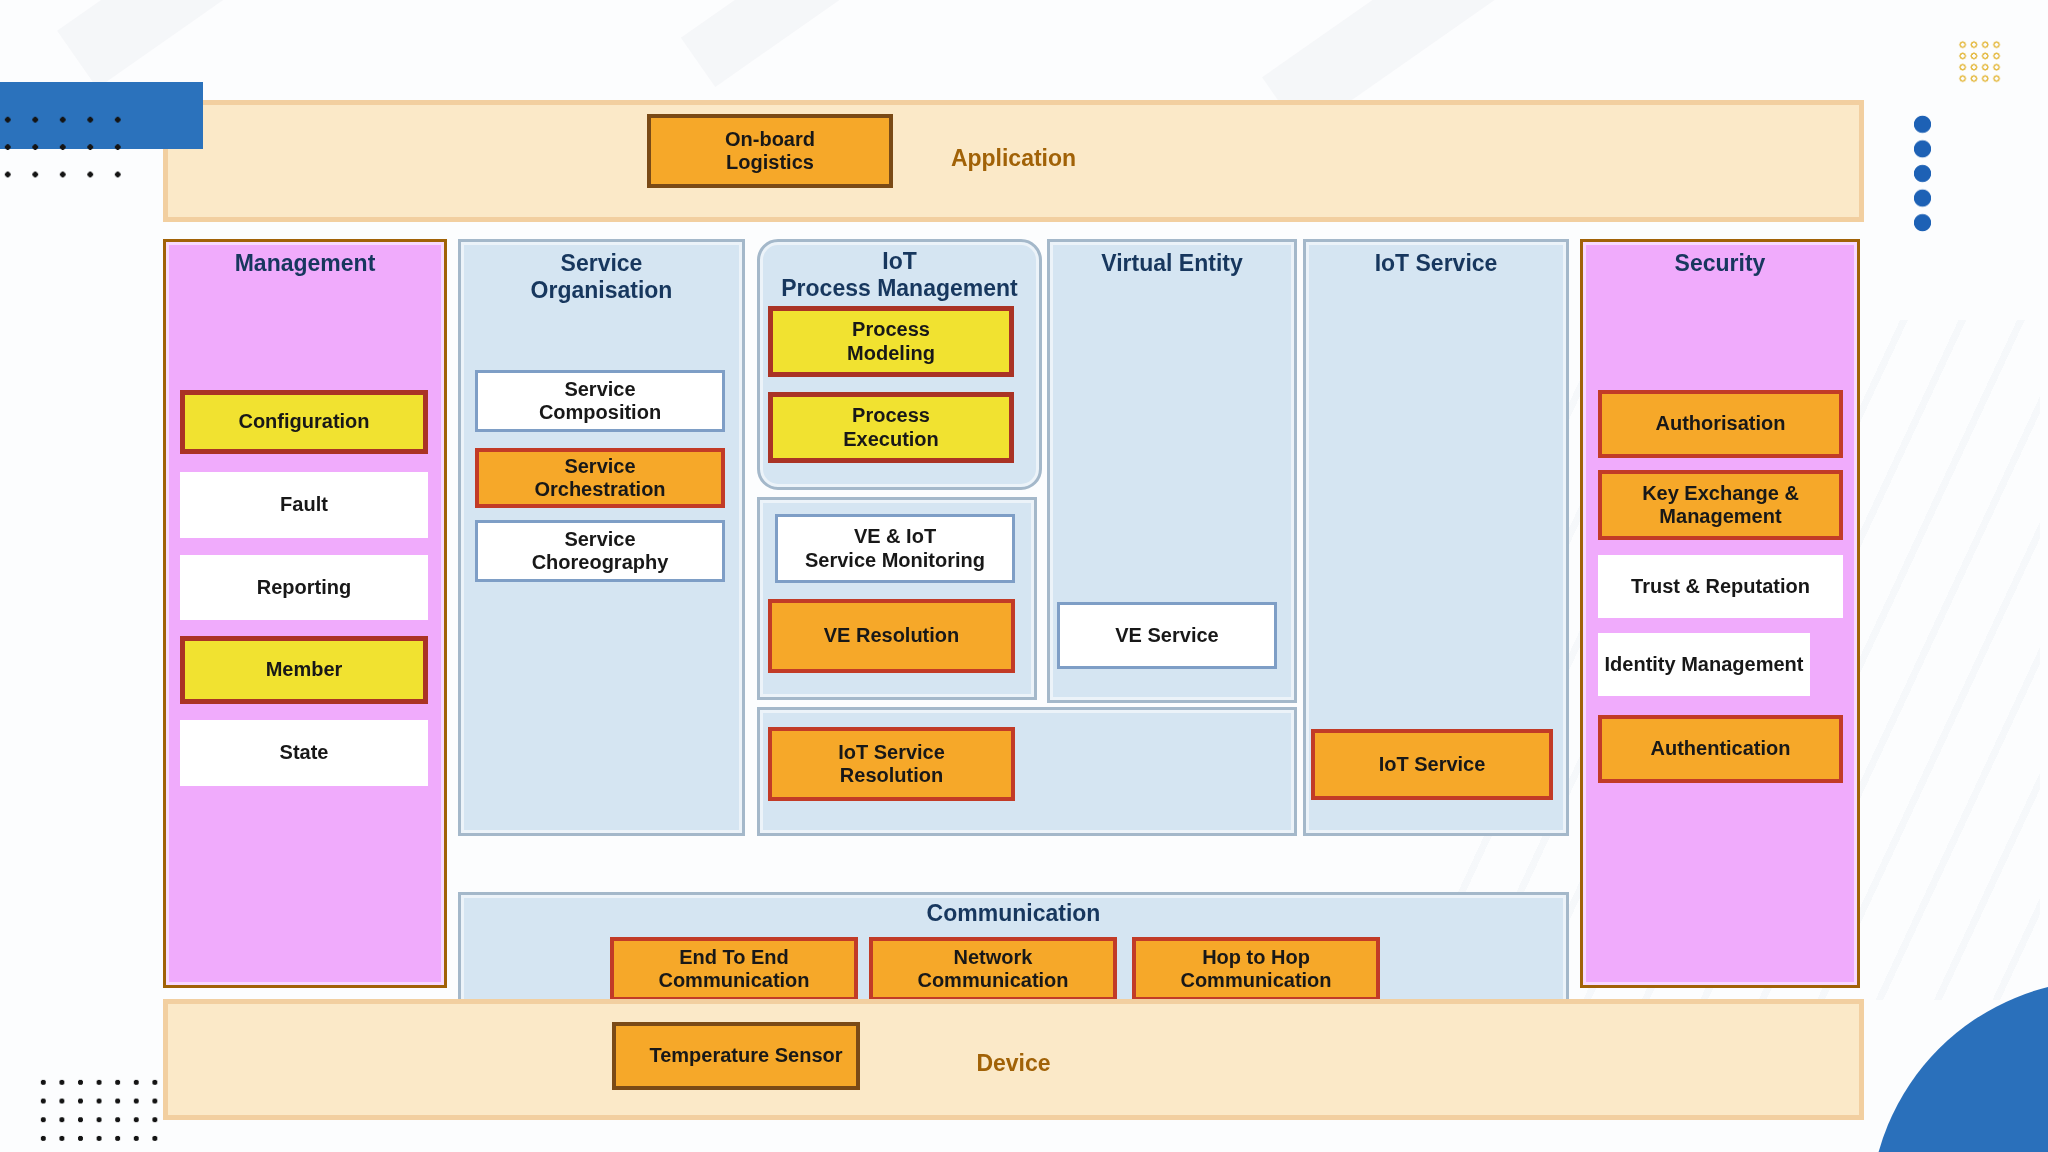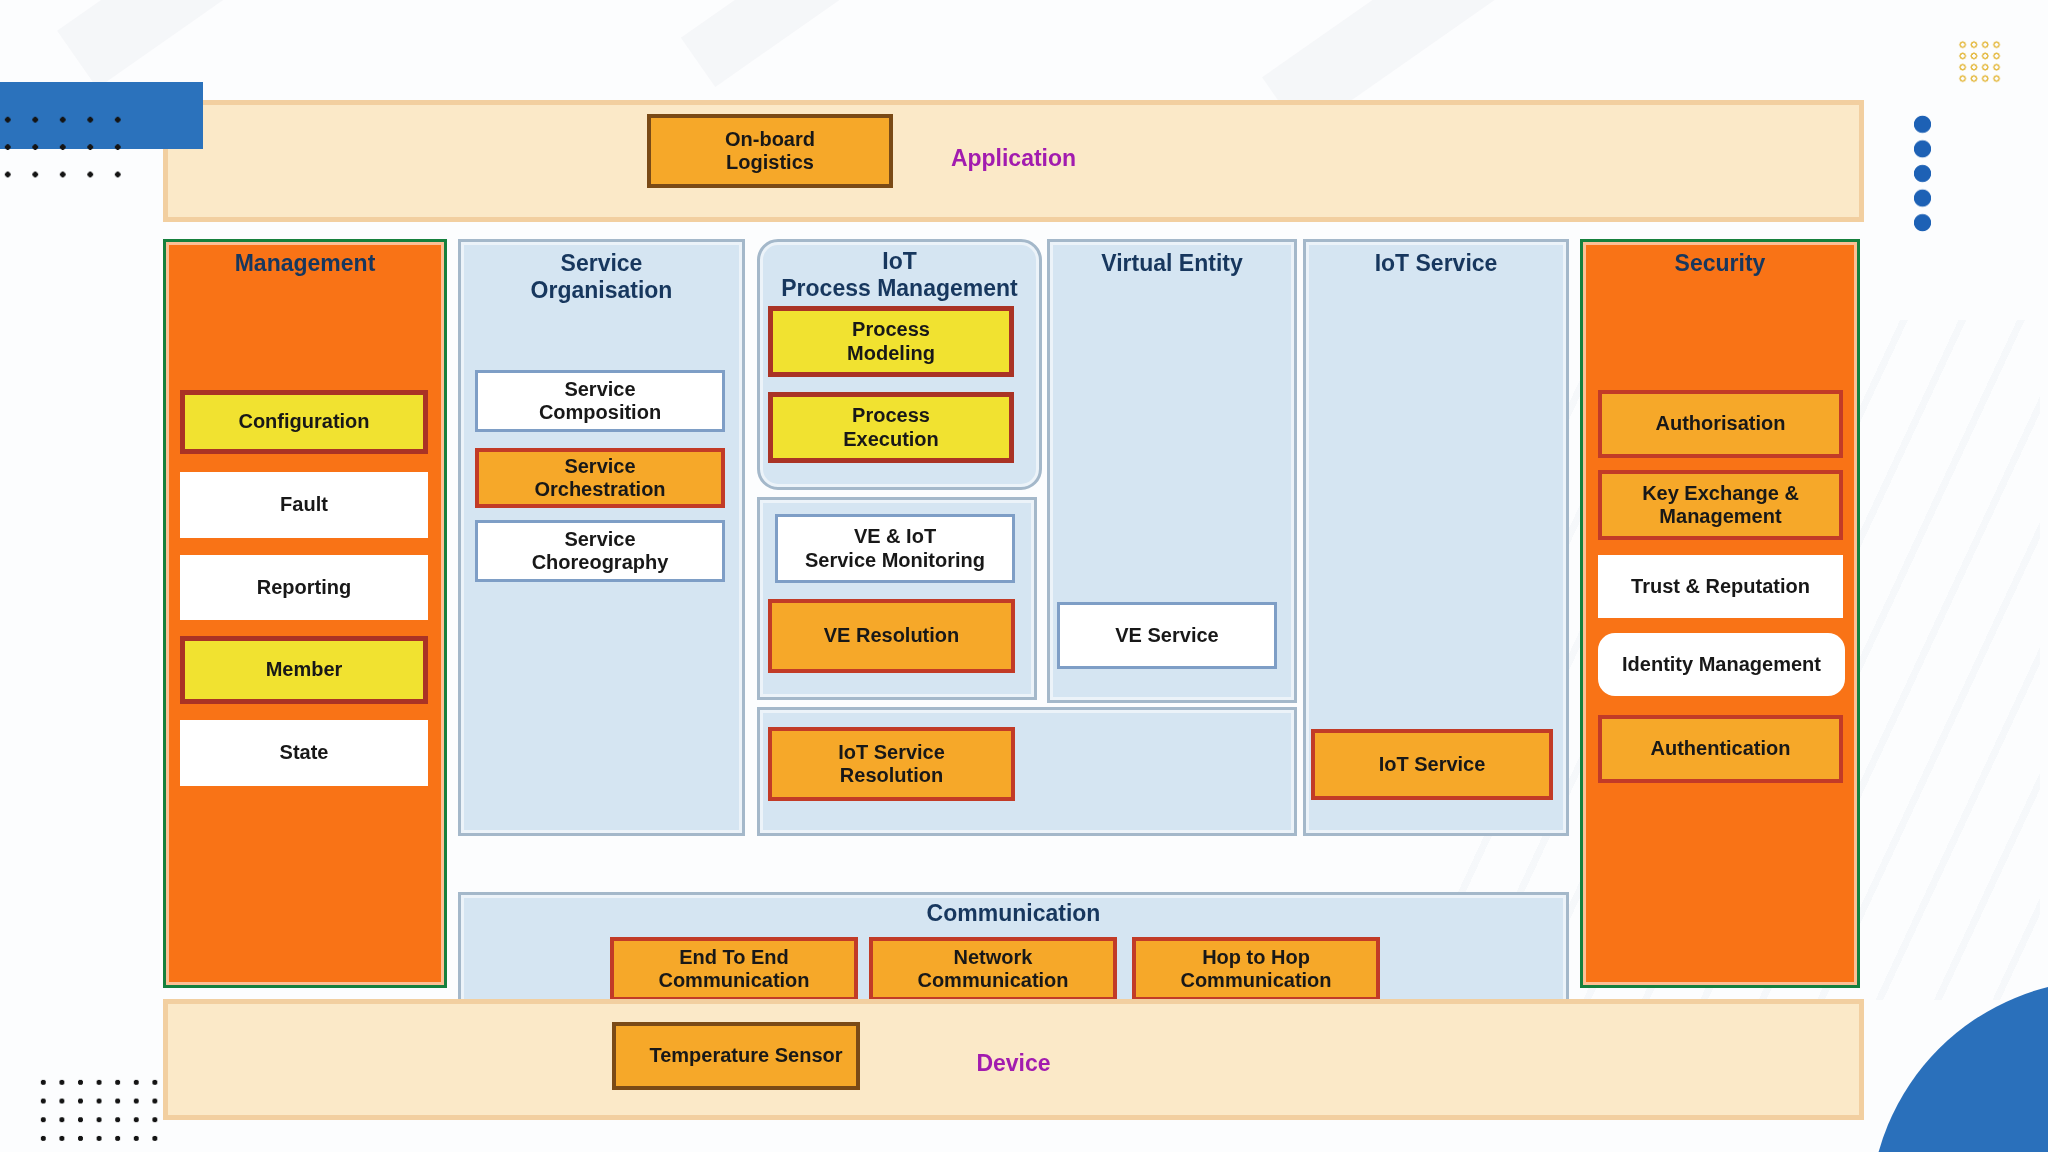--- a/index.html
+++ b/index.html
@@ -10,27 +10,27 @@
   }
   
   .faint{position:absolute;background:#f2f4f7;opacity:.7;}
   .stripes{
     position:absolute;left:1440px;top:320px;width:600px;height:680px;opacity:.45;
     background:repeating-linear-gradient(115deg, transparent 0 46px, #eef2f6 46px 53px);
   }
   
   .band{position:absolute;box-sizing:border-box;background:#fbe9c8;border:5px solid #f2cfa0;}
   .panel{position:absolute;box-sizing:border-box;box-shadow:inset 0 0 0 3px rgba(255,255,255,.55);}
-  .panel.dark{background:#f97316;border:3px solid #15803d;}
+  .panel.dark{background:#f0abfc;border:3px solid #a16207;}
   .panel.light{background:#d5e5f2;border:3px solid #a4b8ca;}
   .hdr{
     position:absolute;left:0;right:0;top:8px;text-align:center;
     font-size:23px;line-height:1.18;color:#17375e;white-space:pre-line;
   }
-  .bandlabel{position:absolute;left:0;right:0;text-align:center;font-size:23px;color:#a21caf;}
+  .bandlabel{position:absolute;left:0;right:0;text-align:center;font-size:23px;color:#a16207;}
   
   .box{
     position:absolute;box-sizing:border-box;display:flex;align-items:center;justify-content:center;
     text-align:center;font-size:20px;line-height:1.16;color:#181818;white-space:pre-line;
   }
   .box.yellow{background:#f1e230;border:5px solid #aa3325;}
   .box.orange{background:#f6a829;border:4px solid #c23b27;}
   .box.darkb{border-color:#7a4a16;}
   .box.white{background:#ffffff;border:none;}
   .box.blueb{background:#ffffff;border:3px solid #7e9ec6;}
@@ -126,21 +126,21 @@
     <div class="box orange" style="left:8px;top:17px;width:247px;height:74px;">IoT Service
 Resolution</div>
   </div>
 
   <div class="panel dark" style="left:1580px;top:239px;width:280px;height:749px;">
     <div class="hdr">Security</div>
     <div class="box orange" style="left:15px;top:148px;width:245px;height:68px;">Authorisation</div>
     <div class="box orange" style="left:15px;top:228px;width:245px;height:70px;">Key Exchange &amp;
 Management</div>
     <div class="box white" style="left:15px;top:313px;width:245px;height:63px;">Trust &amp; Reputation</div>
-    <div class="box white" style="left:15px;top:391px;width:247px;height:63px;border-radius:17px;">Identity Management</div>
+    <div class="box white" style="left:15px;top:391px;width:212px;height:63px;">Identity Management</div>
     <div class="box orange" style="left:15px;top:473px;width:245px;height:68px;">Authentication</div>
   </div>
 
   <div class="panel light" style="left:458px;top:853px;width:1111px;height:135px;margin-top:39px;">
     <div class="hdr" style="top:5px;">Communication</div>
     <div class="box orange" style="left:149px;top:42px;width:248px;height:64px;">End To End
 Communication</div>
     <div class="box orange" style="left:408px;top:42px;width:248px;height:64px;">Network
 Communication</div>
     <div class="box orange" style="left:671px;top:42px;width:248px;height:64px;">Hop to Hop

